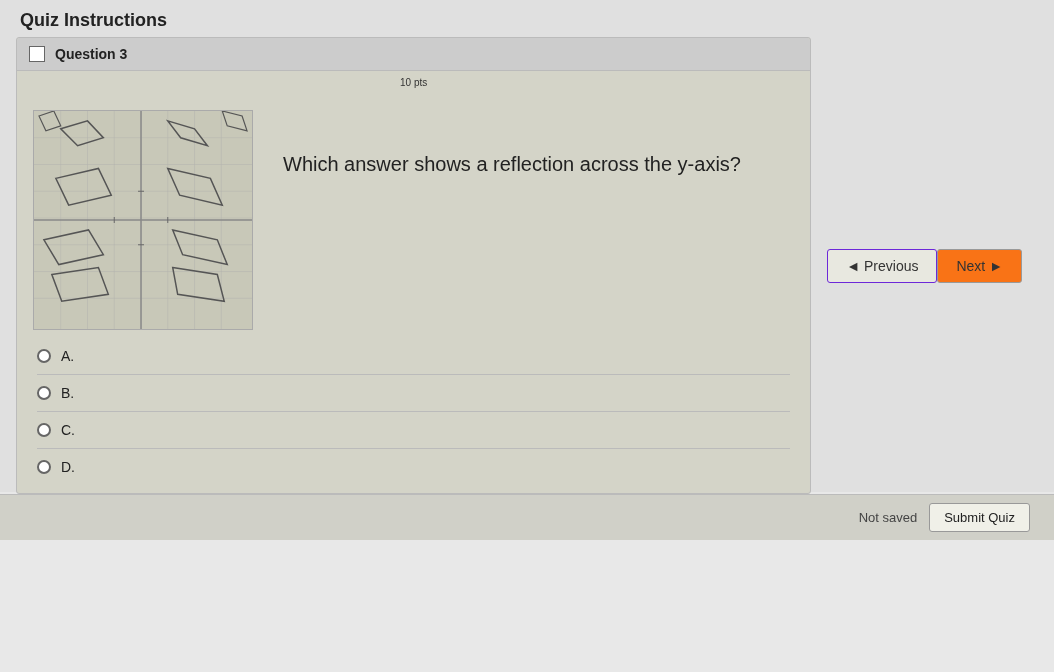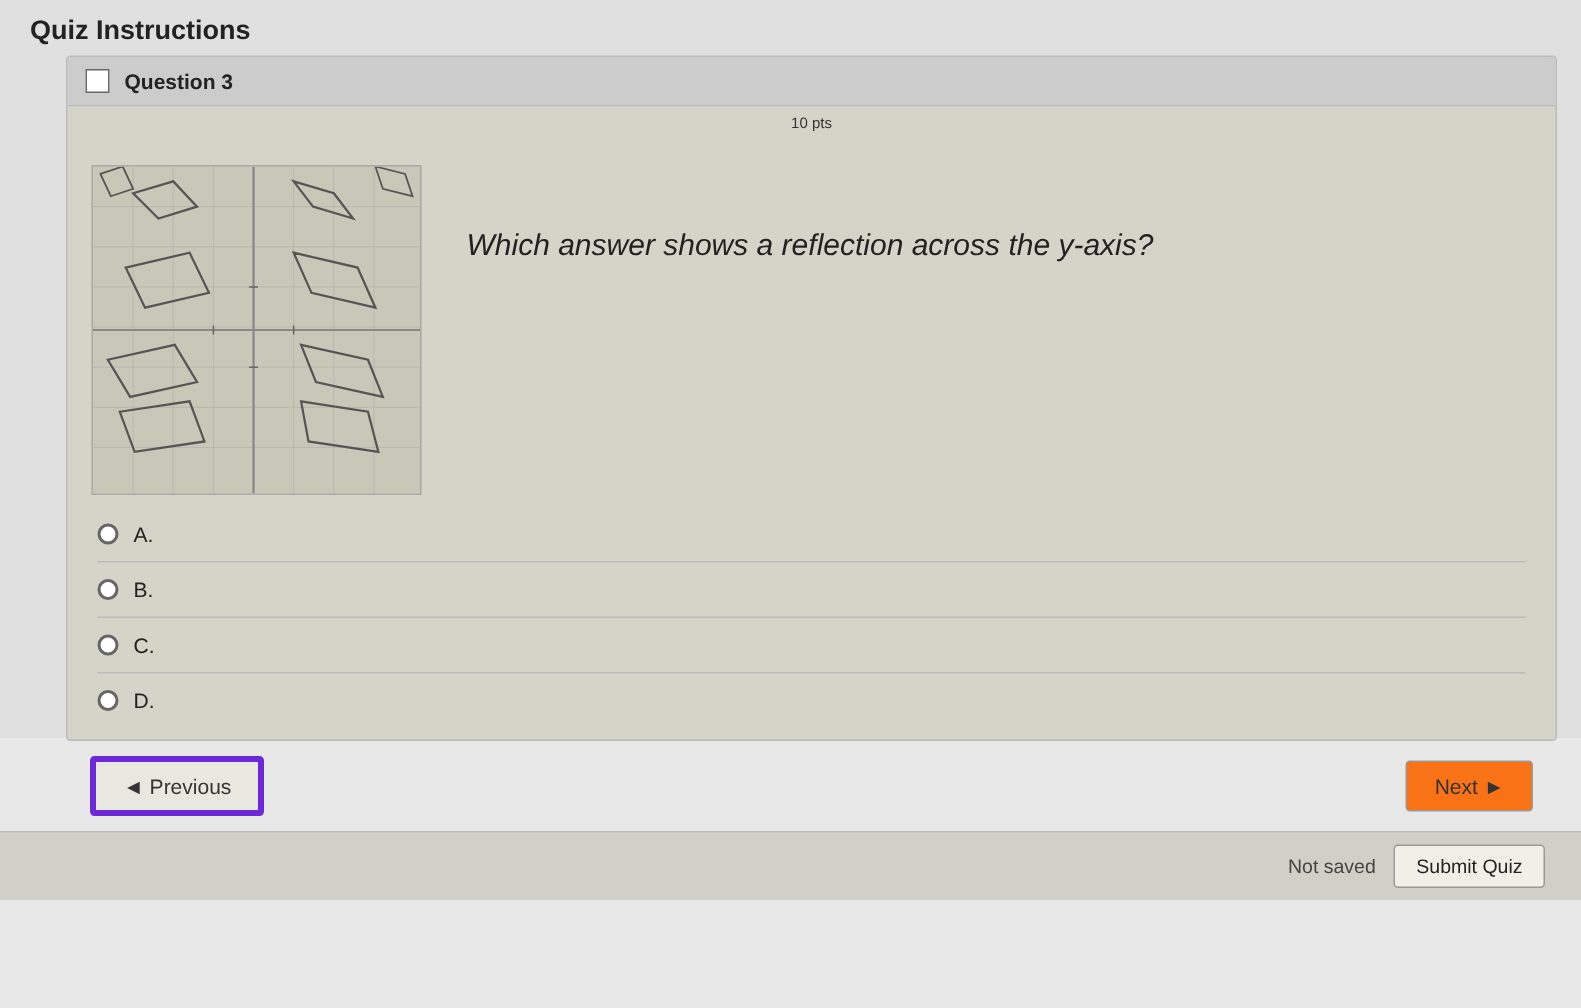--- a/index.html
+++ b/index.html
@@ -24,22 +24,20 @@
       font-size: 18px;
       font-weight: 600;
       color: #222;
       background: #e0e0e0;
     }
 
     .main-content {
       flex: 1;
       padding: 0 16px;
       display: flex;
-      flex-direction: column;
-      margin-left: 28px;
     }
 
     .question-card {
       background: #d4d4c8;
       border: 1px solid #bbb;
       border-radius: 3px;
       flex: 1;
       display: flex;
       flex-direction: column;
     }
@@ -66,21 +64,20 @@
       font-size: 14px;
       font-weight: 600;
       color: #222;
     }
 
     .question-body {
       padding: 16px 16px 0 16px;
       display: flex;
       gap: 30px;
       align-items: flex-start;
-      font-style: italic;
     }
 
     .question-image {
       width: 220px;
       height: 220px;
       flex-shrink: 0;
       background: #c8c8b8;
       border: 1px solid #aaa;
       position: relative;
       overflow: hidden;
@@ -140,21 +137,21 @@
 
     .nav-bar {
       display: flex;
       justify-content: space-between;
       align-items: center;
       padding: 10px 16px;
     }
 
     .prev-button {
       background: #e8e8e0;
-      border: 4px solid #6d28d9;
+      border: 1px solid #6d28d9;
       border-radius: 3px;
       padding: 8px 18px;
       font-size: 14px;
       cursor: pointer;
       color: #333;
       display: flex;
       align-items: center;
       gap: 4px;
     }
 

